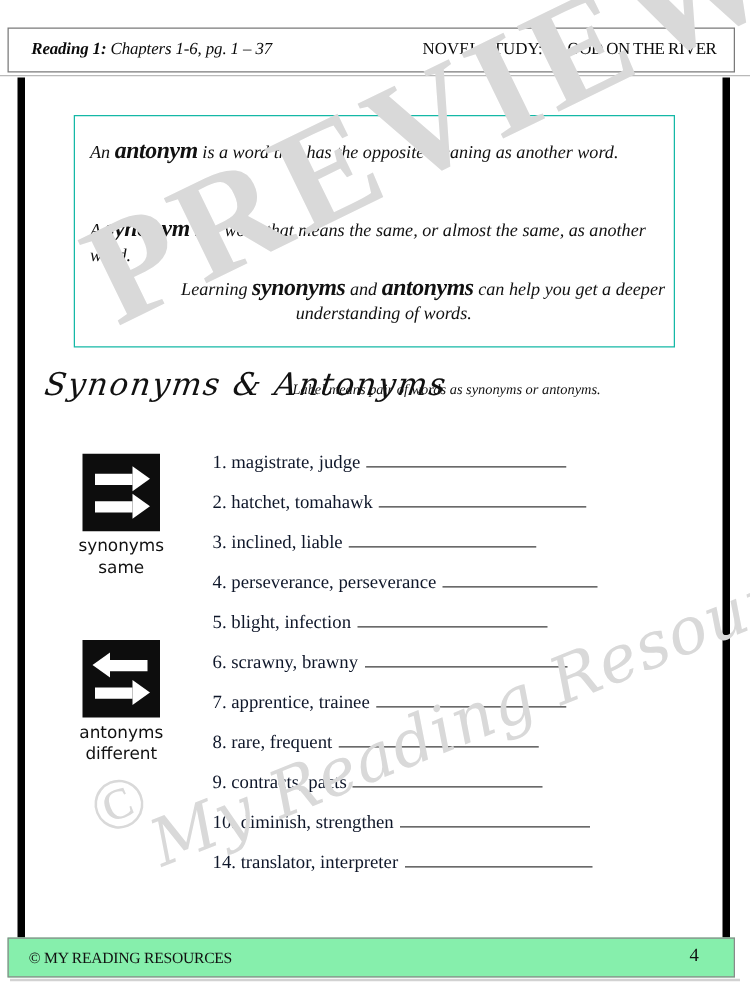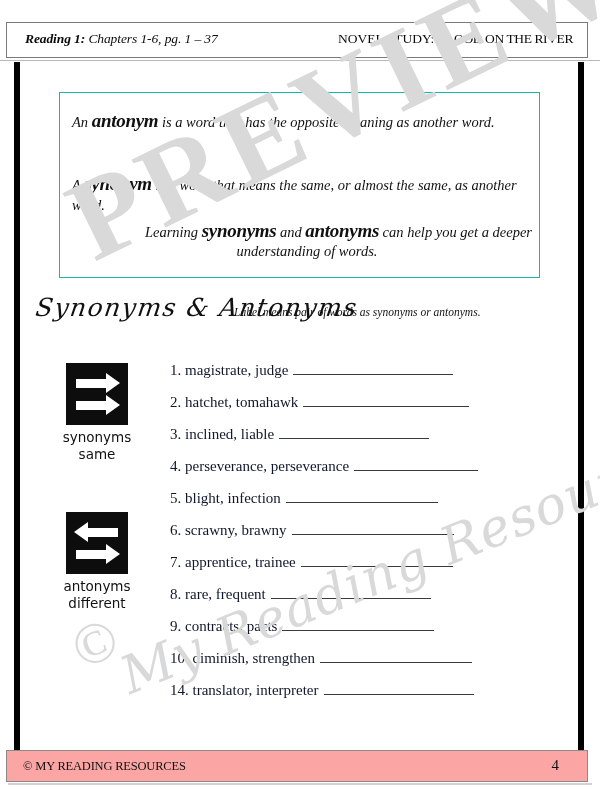--- a/index.html
+++ b/index.html
@@ -208,21 +208,21 @@
   }
 
   
   .footer-bar {
     position: absolute;
     left: 6px;
     top: 750px;
     width: 582px;
     height: 32px;
     border: 1px solid #8a8a8a;
-    background: #fca5a5;
+    background: #86efac;
     box-sizing: border-box;
   }
   .footer-left {
     position: absolute;
     left: 16px;
     top: 8px;
     font-size: 12.5px;
     color: #111111;
     letter-spacing: -0.2px;
     white-space: nowrap;

